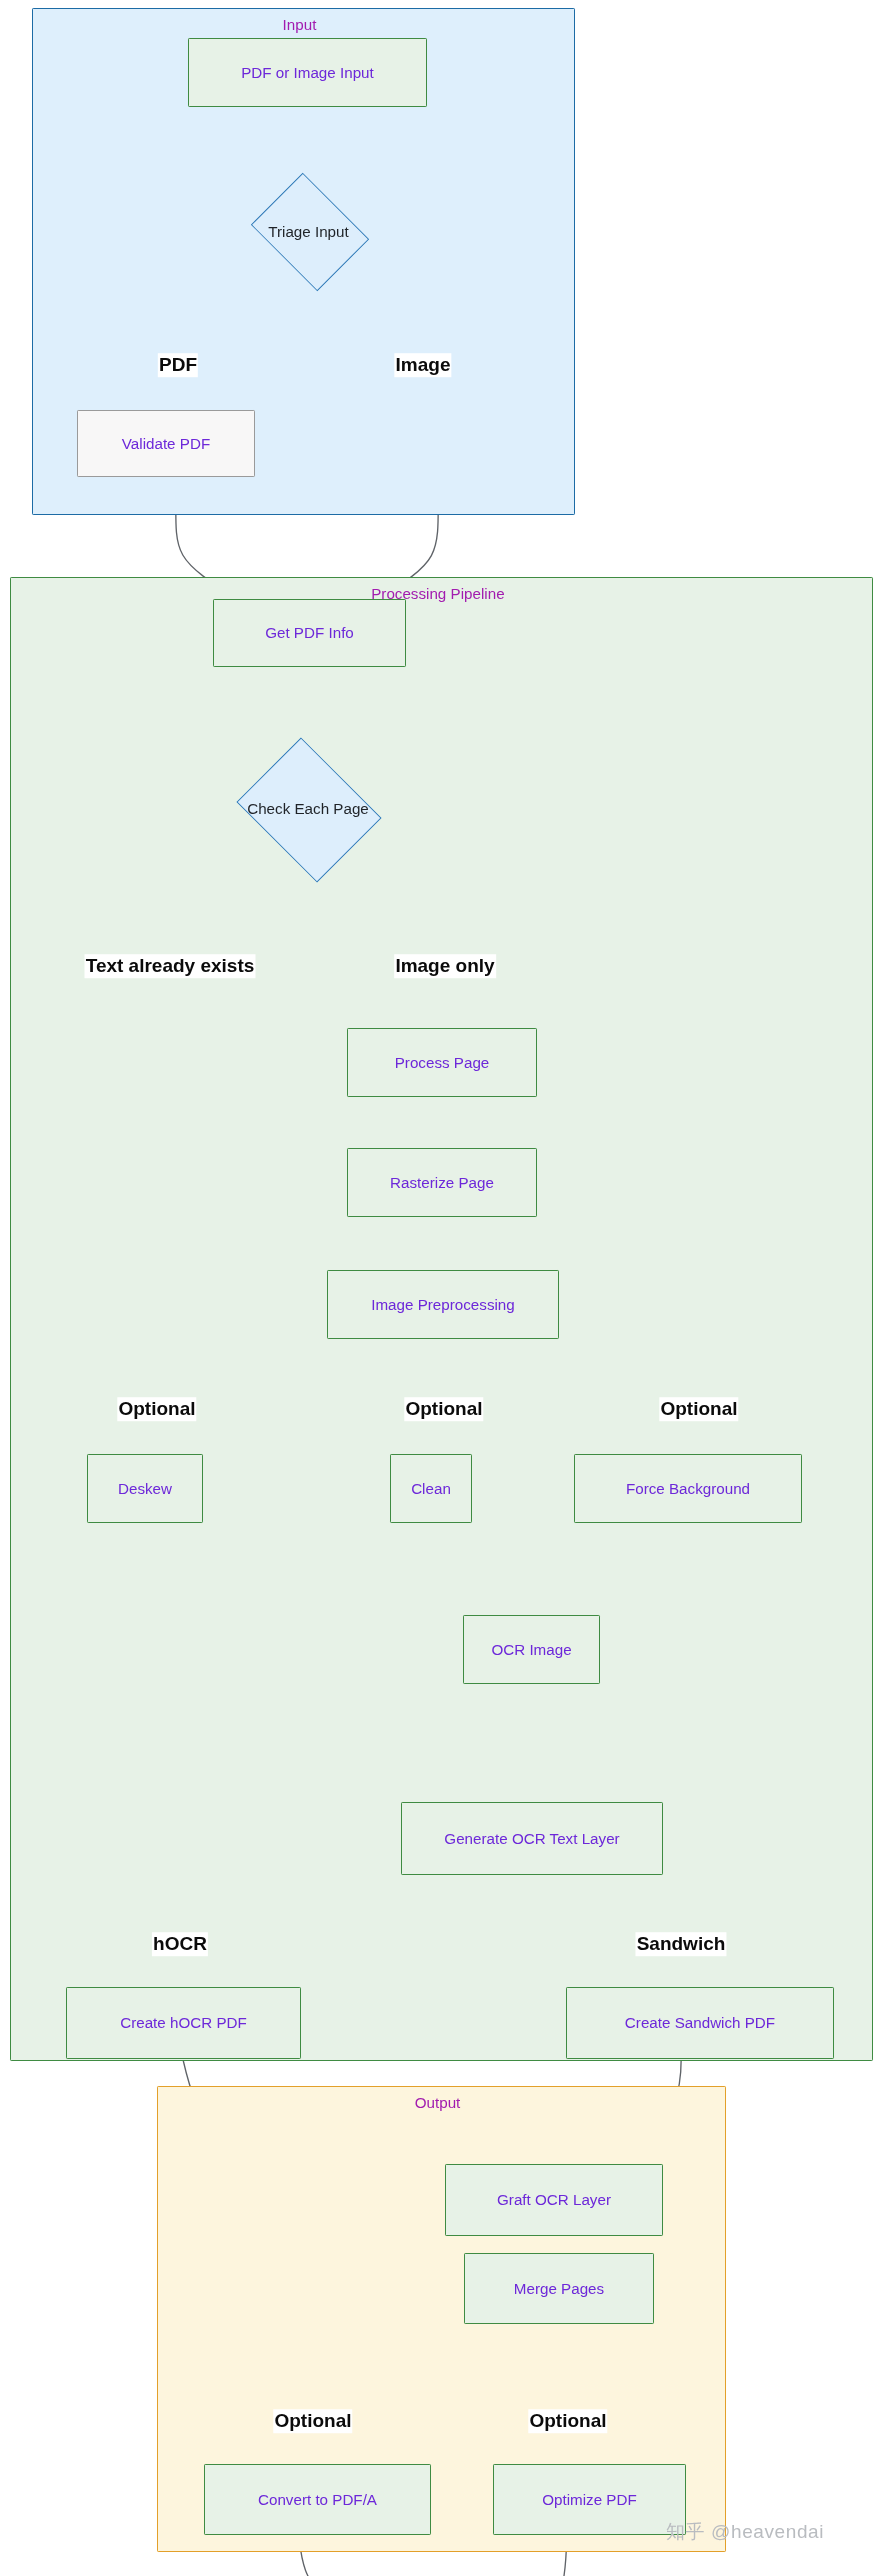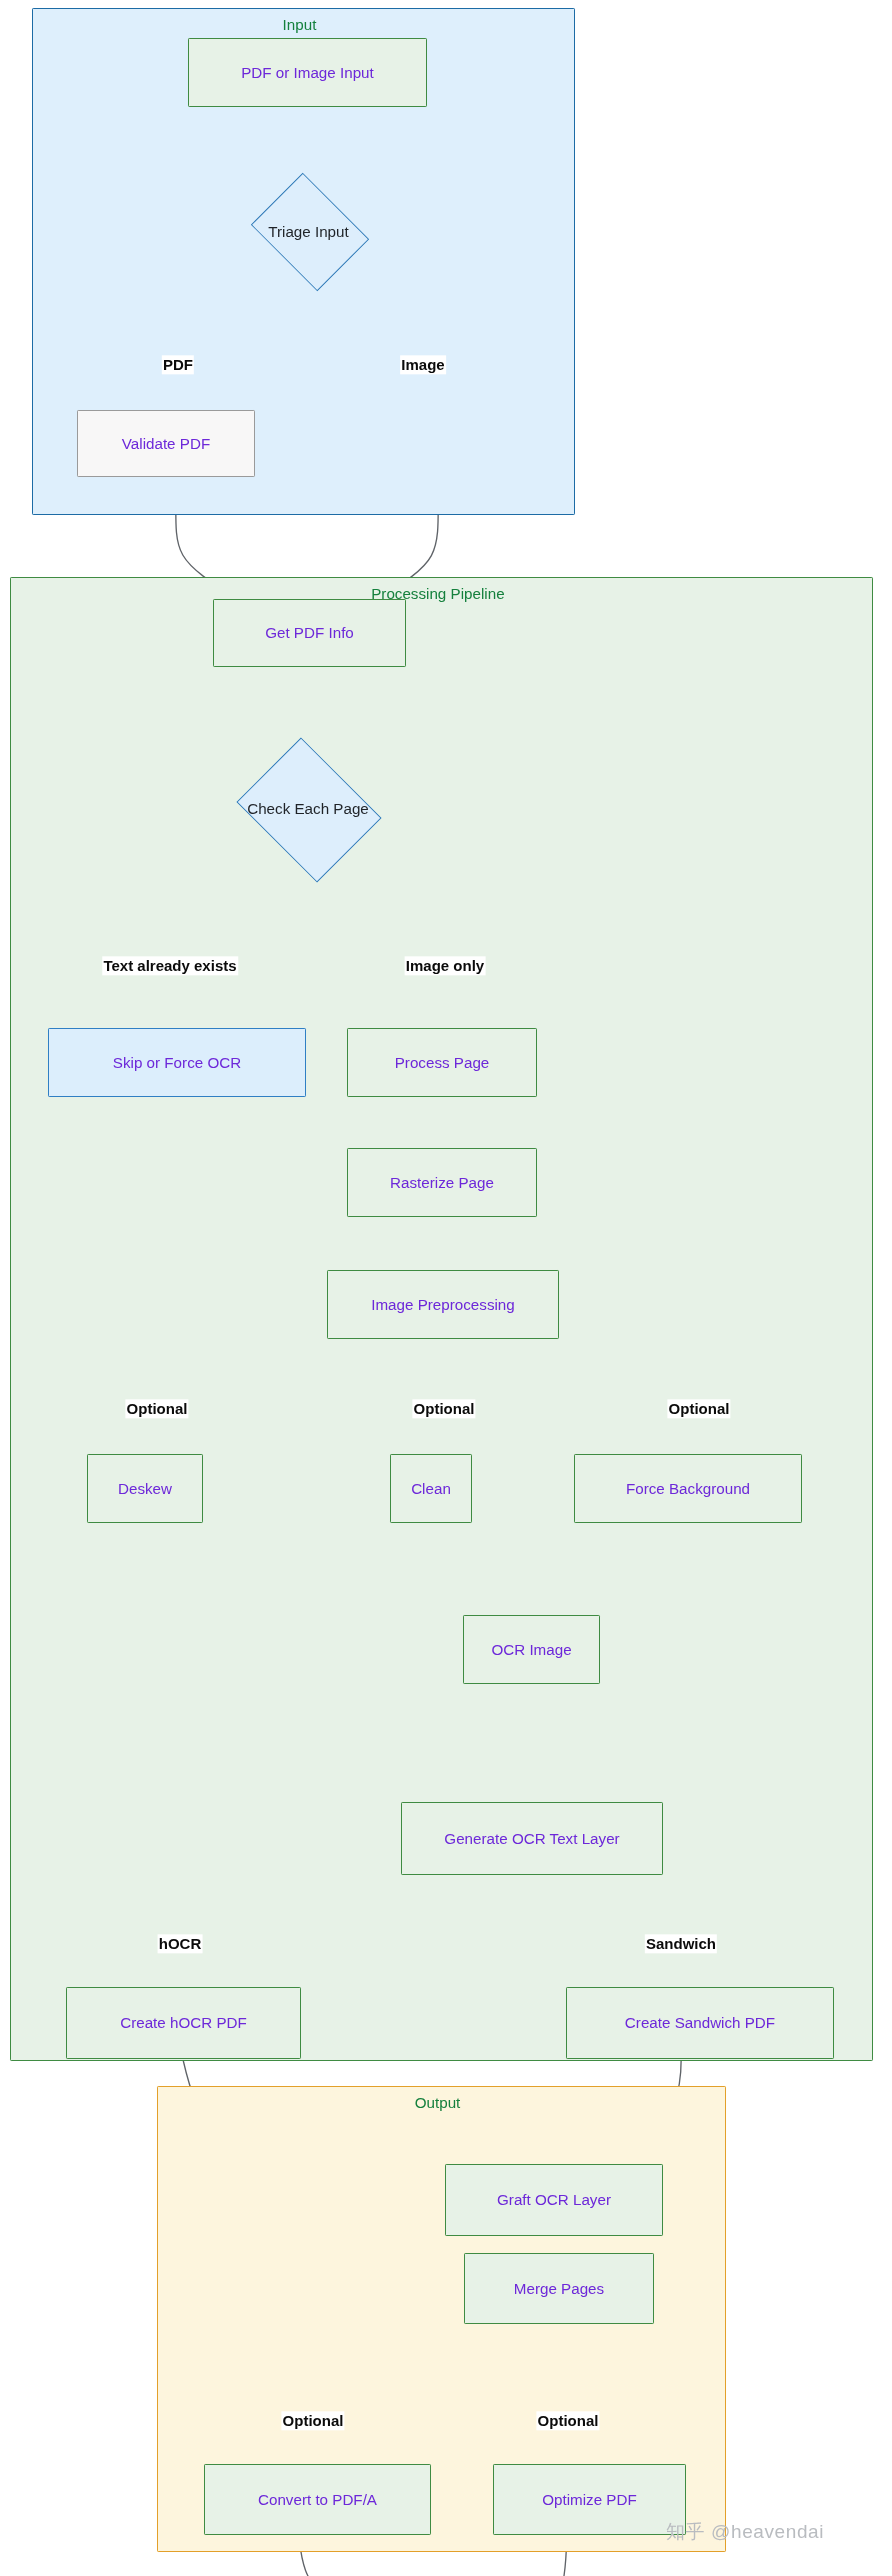--- a/index.html
+++ b/index.html
@@ -32,21 +32,21 @@
     border-width: 1.2px;
     border-style: solid;
     border-radius: 1.2px;
   }
   .cluster-title {
     position: absolute;
     left: 0;
     right: 8px;
     text-align: center;
     font-size: 15.2px;
-    color: #15803d;
+    color: #a21caf;
     white-space: nowrap;
   }
   .cluster.blue  { background: #deeffc; border-color: #1c6ba5; }
   .cluster.green { background: #e7f2e7; border-color: #3f8b42; }
   .cluster.amber { background: #fdf5dd; border-color: #e3a02a; }
 
   
   .node {
     position: absolute;
     box-sizing: border-box;
@@ -87,21 +87,21 @@
     color: #1f2328;
     white-space: nowrap;
     z-index: 2;
   }
 
   
   .edge-label {
     position: absolute;
     background: #ffffff;
     color: #0b0b0b;
-    font-size: 15px;
+    font-size: 19px;
     font-weight: 700;
     white-space: nowrap;
     padding: 1.8px 1.2px;
     transform: translate(-50%, -50%);
     line-height: 1.05;
     text-align: right;
   }
 
   
   .watermark {
@@ -209,23 +209,20 @@
   <div class="node proc" style="left:213px; top:599px; width:193px; height:68px;">
     <span>Get PDF Info</span>
   </div>
 
   <div class="decision" style="left:194px; top:730px; width:228px; height:157px;">
     <div class="dia" style="width:112px; height:112px; margin-left:-56px; margin-top:-56px;
                 transform: rotate(45deg) scale(1.0, 0.80);"></div>
     <span class="dtext">Check Each Page</span>
   </div>
 
-  <div class="node skip" style="left:48px; top:1028px; width:258px; height:69px;">
-    <span>Skip or Force OCR</span>
-  </div>
 
   <div class="node proc" style="left:347px; top:1028px; width:190px; height:69px;">
     <span>Process Page</span>
   </div>
 
   <div class="node proc" style="left:347px; top:1148px; width:190px; height:69px;">
     <span>Rasterize Page</span>
   </div>
 
   <div class="node proc" style="left:327px; top:1270px; width:232px; height:69px;">

